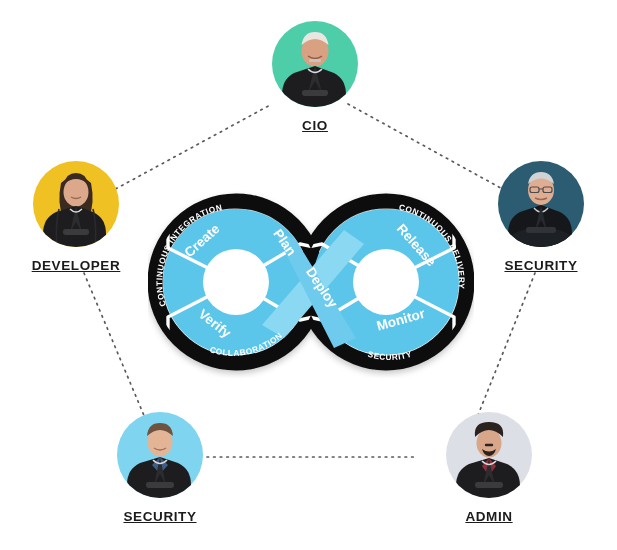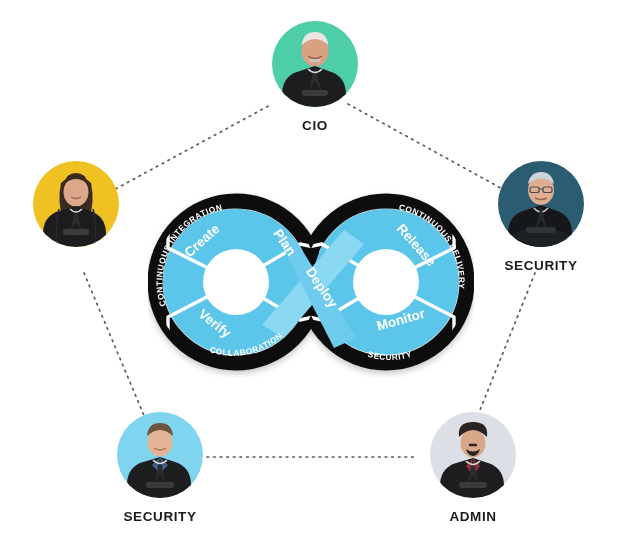--- a/index.html
+++ b/index.html
@@ -56,28 +56,29 @@
     overflow: hidden;
   }
   .avatar svg { display: block; width: 86px; height: 86px; }
   .node-label {
     margin-top: 11px;
     font-size: 13.5px;
     font-weight: bold;
     letter-spacing: 0.6px;
     color: #1b1b1b;
     white-space: nowrap;
+    text-decoration: underline;
   }
 
   
   #node-cio       { left: 245px; top: 21px; }
   #node-developer { left: 6px;   top: 161px; }
   #node-architect { left: 471px; top: 161px; }
   #node-security  { left: 90px;  top: 412px; }
-  #node-admin     { left: 403px; top: 412px; }
+  #node-admin     { left: 419px; top: 412px; }
 </style>
 </head>
 <body>
 
 <div id="stage">
 
   <svg id="connectors" viewBox="0 0 617 550">
     <g stroke="#5a5a5a" stroke-width="1.7" stroke-linecap="round" stroke-dasharray="1.6 5" fill="none">
       <line x1="110" y1="192" x2="272" y2="104"></line>
       <line x1="348" y1="104" x2="508" y2="192"></line>
@@ -192,20 +193,21 @@
         <ellipse cx="43" cy="31" rx="12.5" ry="14.5" fill="#dba88c"></ellipse>
         <path d="M31 23 q12 -10 24 0 q-2 -11 -12 -11 q-10 0 -12 11 Z" fill="#3a2a20"></path>
         <path d="M38 36 q5 3 10 0" stroke="#9a6a51" stroke-width="1.4" fill="none"></path>
         <path d="M43 45 L60 51 q13 6 13 22 v13 H10 v-13 q0 -16 13 -22 Z" fill="#1d1d1f"></path>
         <path d="M26 48 q-4 16 -2 38 M60 48 q4 16 2 38" stroke="#2a2a2d" stroke-width="1.6" fill="none"></path>
         <path d="M43 45 L37 72 L43 61 L49 72 Z" fill="#2c2c2f"></path>
         <path d="M37 48 q6 6 12 0" stroke="#d9d9dc" stroke-width="1.5" fill="none"></path>
         <rect x="30" y="68" width="26" height="6" rx="2.4" fill="#3b3b3e"></rect>
       </svg>
     </div>
+    <div class="node-label">DEVELOPER</div>
   </div>
 
   <div class="node" id="node-architect">
     <div class="avatar">
       <svg viewBox="0 0 86 86">
         <rect width="86" height="86" fill="#2c5c71"></rect>
         <ellipse cx="43" cy="29" rx="13" ry="15" fill="#dfae92"></ellipse>
         <path d="M30 23 q13 -11 26 0 q-2 -12 -13 -12 q-11 0 -13 12 Z" fill="#cfd3d6"></path>
         <rect x="32" y="26" width="9" height="5.5" rx="2" fill="none" stroke="#4a4a4d" stroke-width="1.2"></rect>
         <rect x="45" y="26" width="9" height="5.5" rx="2" fill="none" stroke="#4a4a4d" stroke-width="1.2"></rect>

